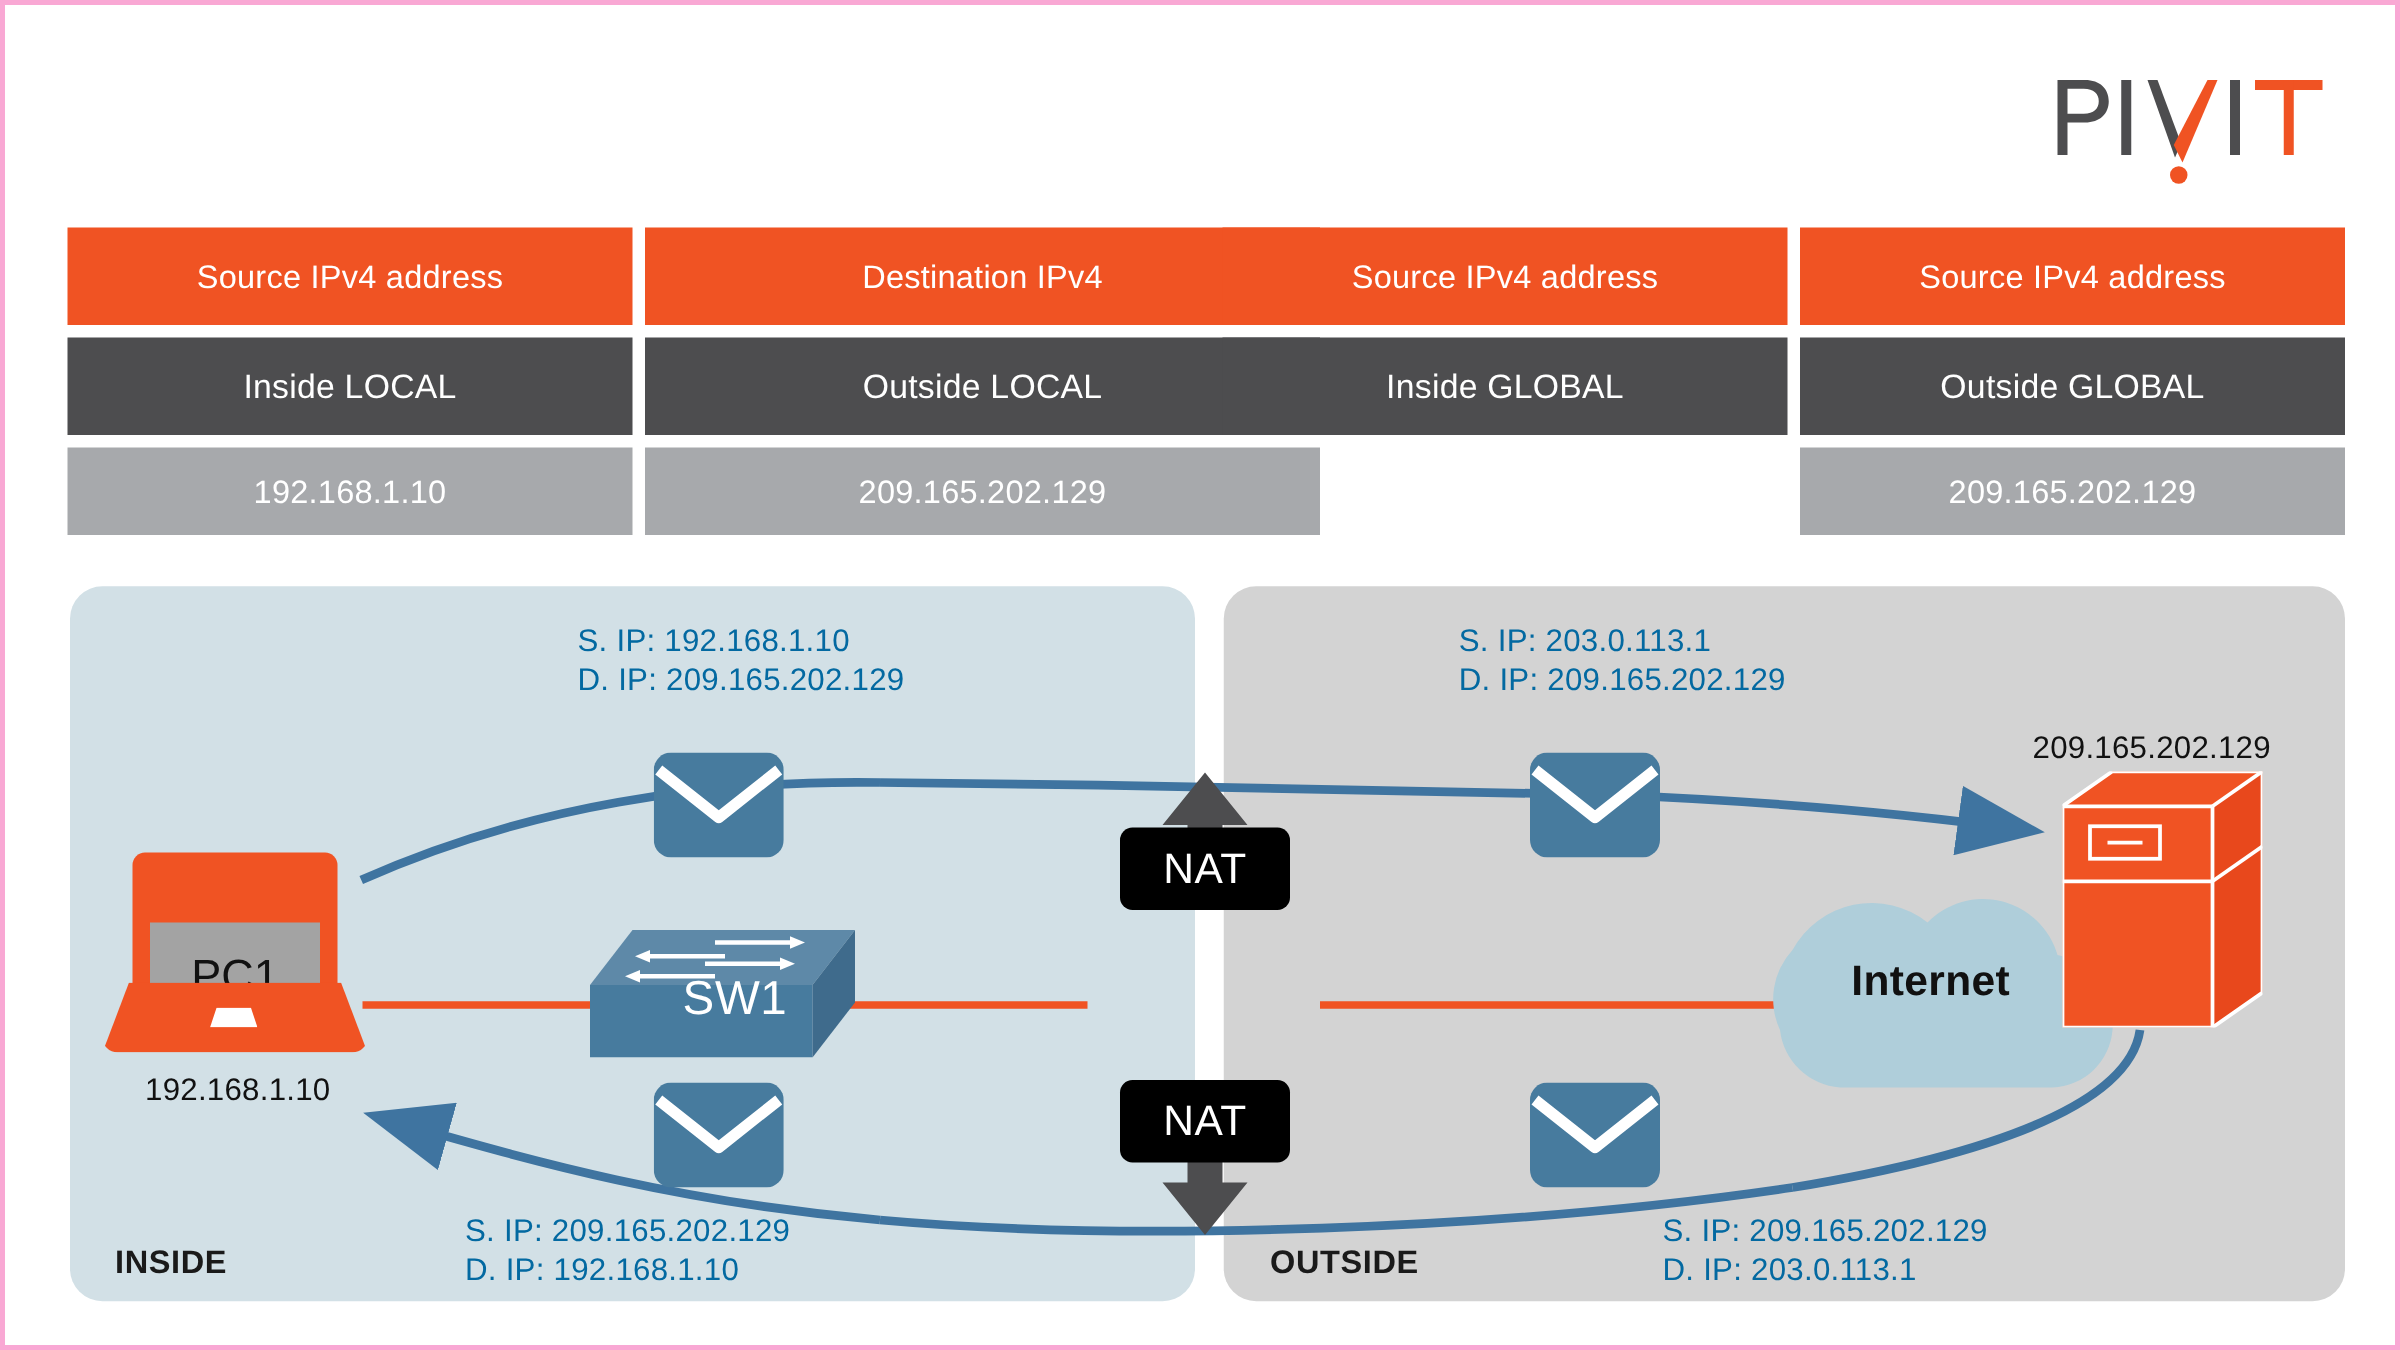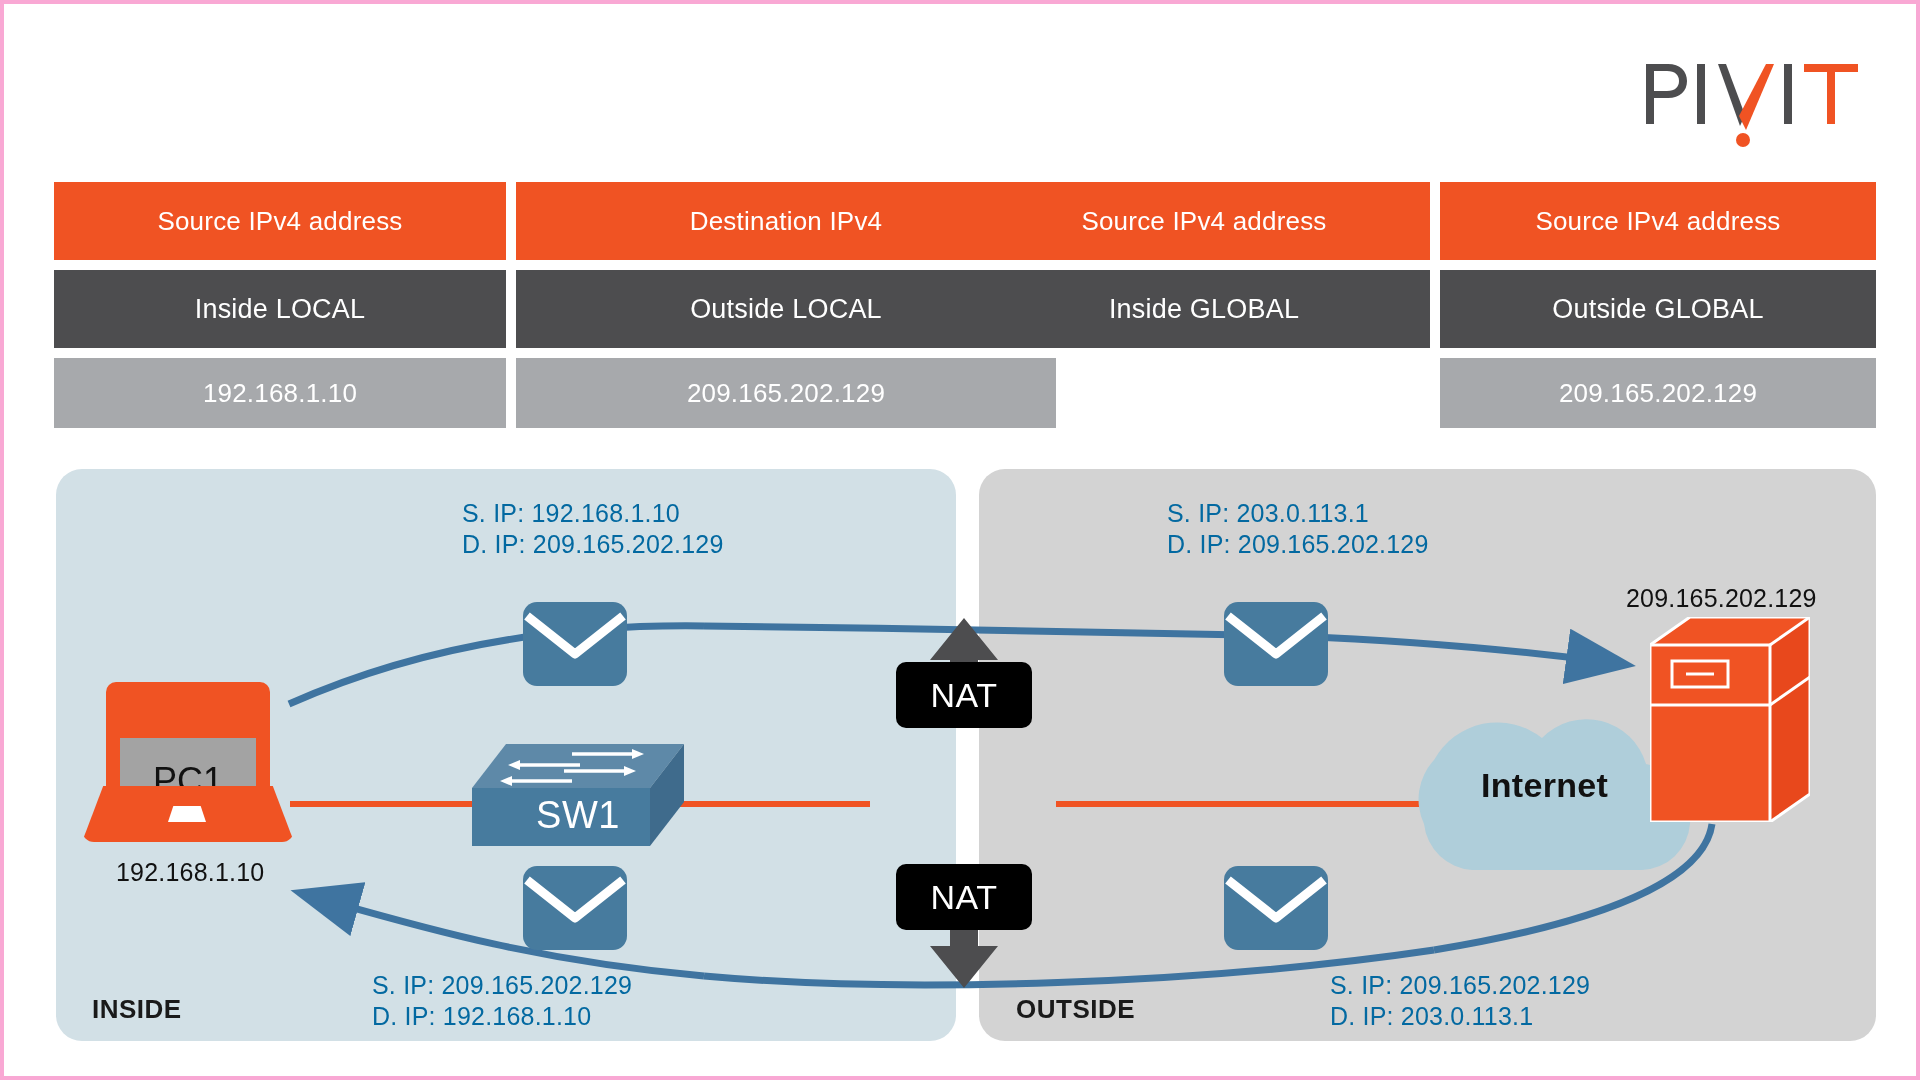--- a/index.html
+++ b/index.html
@@ -338,21 +338,21 @@
         <line x1="100" y1="10" x2="160" y2="10"></line>
         <line x1="48" y1="21" x2="108" y2="21"></line>
         <line x1="92" y1="27" x2="152" y2="27"></line>
         <line x1="40" y1="37" x2="100" y2="37"></line>
       </g>
       <polygon points="160,5 172,10 160,15" fill="#ffffff"></polygon>
       <polygon points="48,16 36,21 48,26" fill="#ffffff"></polygon>
       <polygon points="152,22 164,27 152,32" fill="#ffffff"></polygon>
       <polygon points="40,32 28,37 40,42" fill="#ffffff"></polygon>
     </svg>
-    <div class="dev-label" style="top:50px;">SW1</div>
+    <div class="dev-label" style="top:34px;padding-left:10px;">SW1</div>
   </div>
 
 
   <div class="nat" id="nat-up">NAT</div>
   <div class="nat" id="nat-down">NAT</div>
 
   <div class="device" id="server">
     <svg width="160" height="205" viewBox="0 0 160 205">
 
       <rect x="0" y="28" width="120" height="177" fill="#F05323"></rect>

